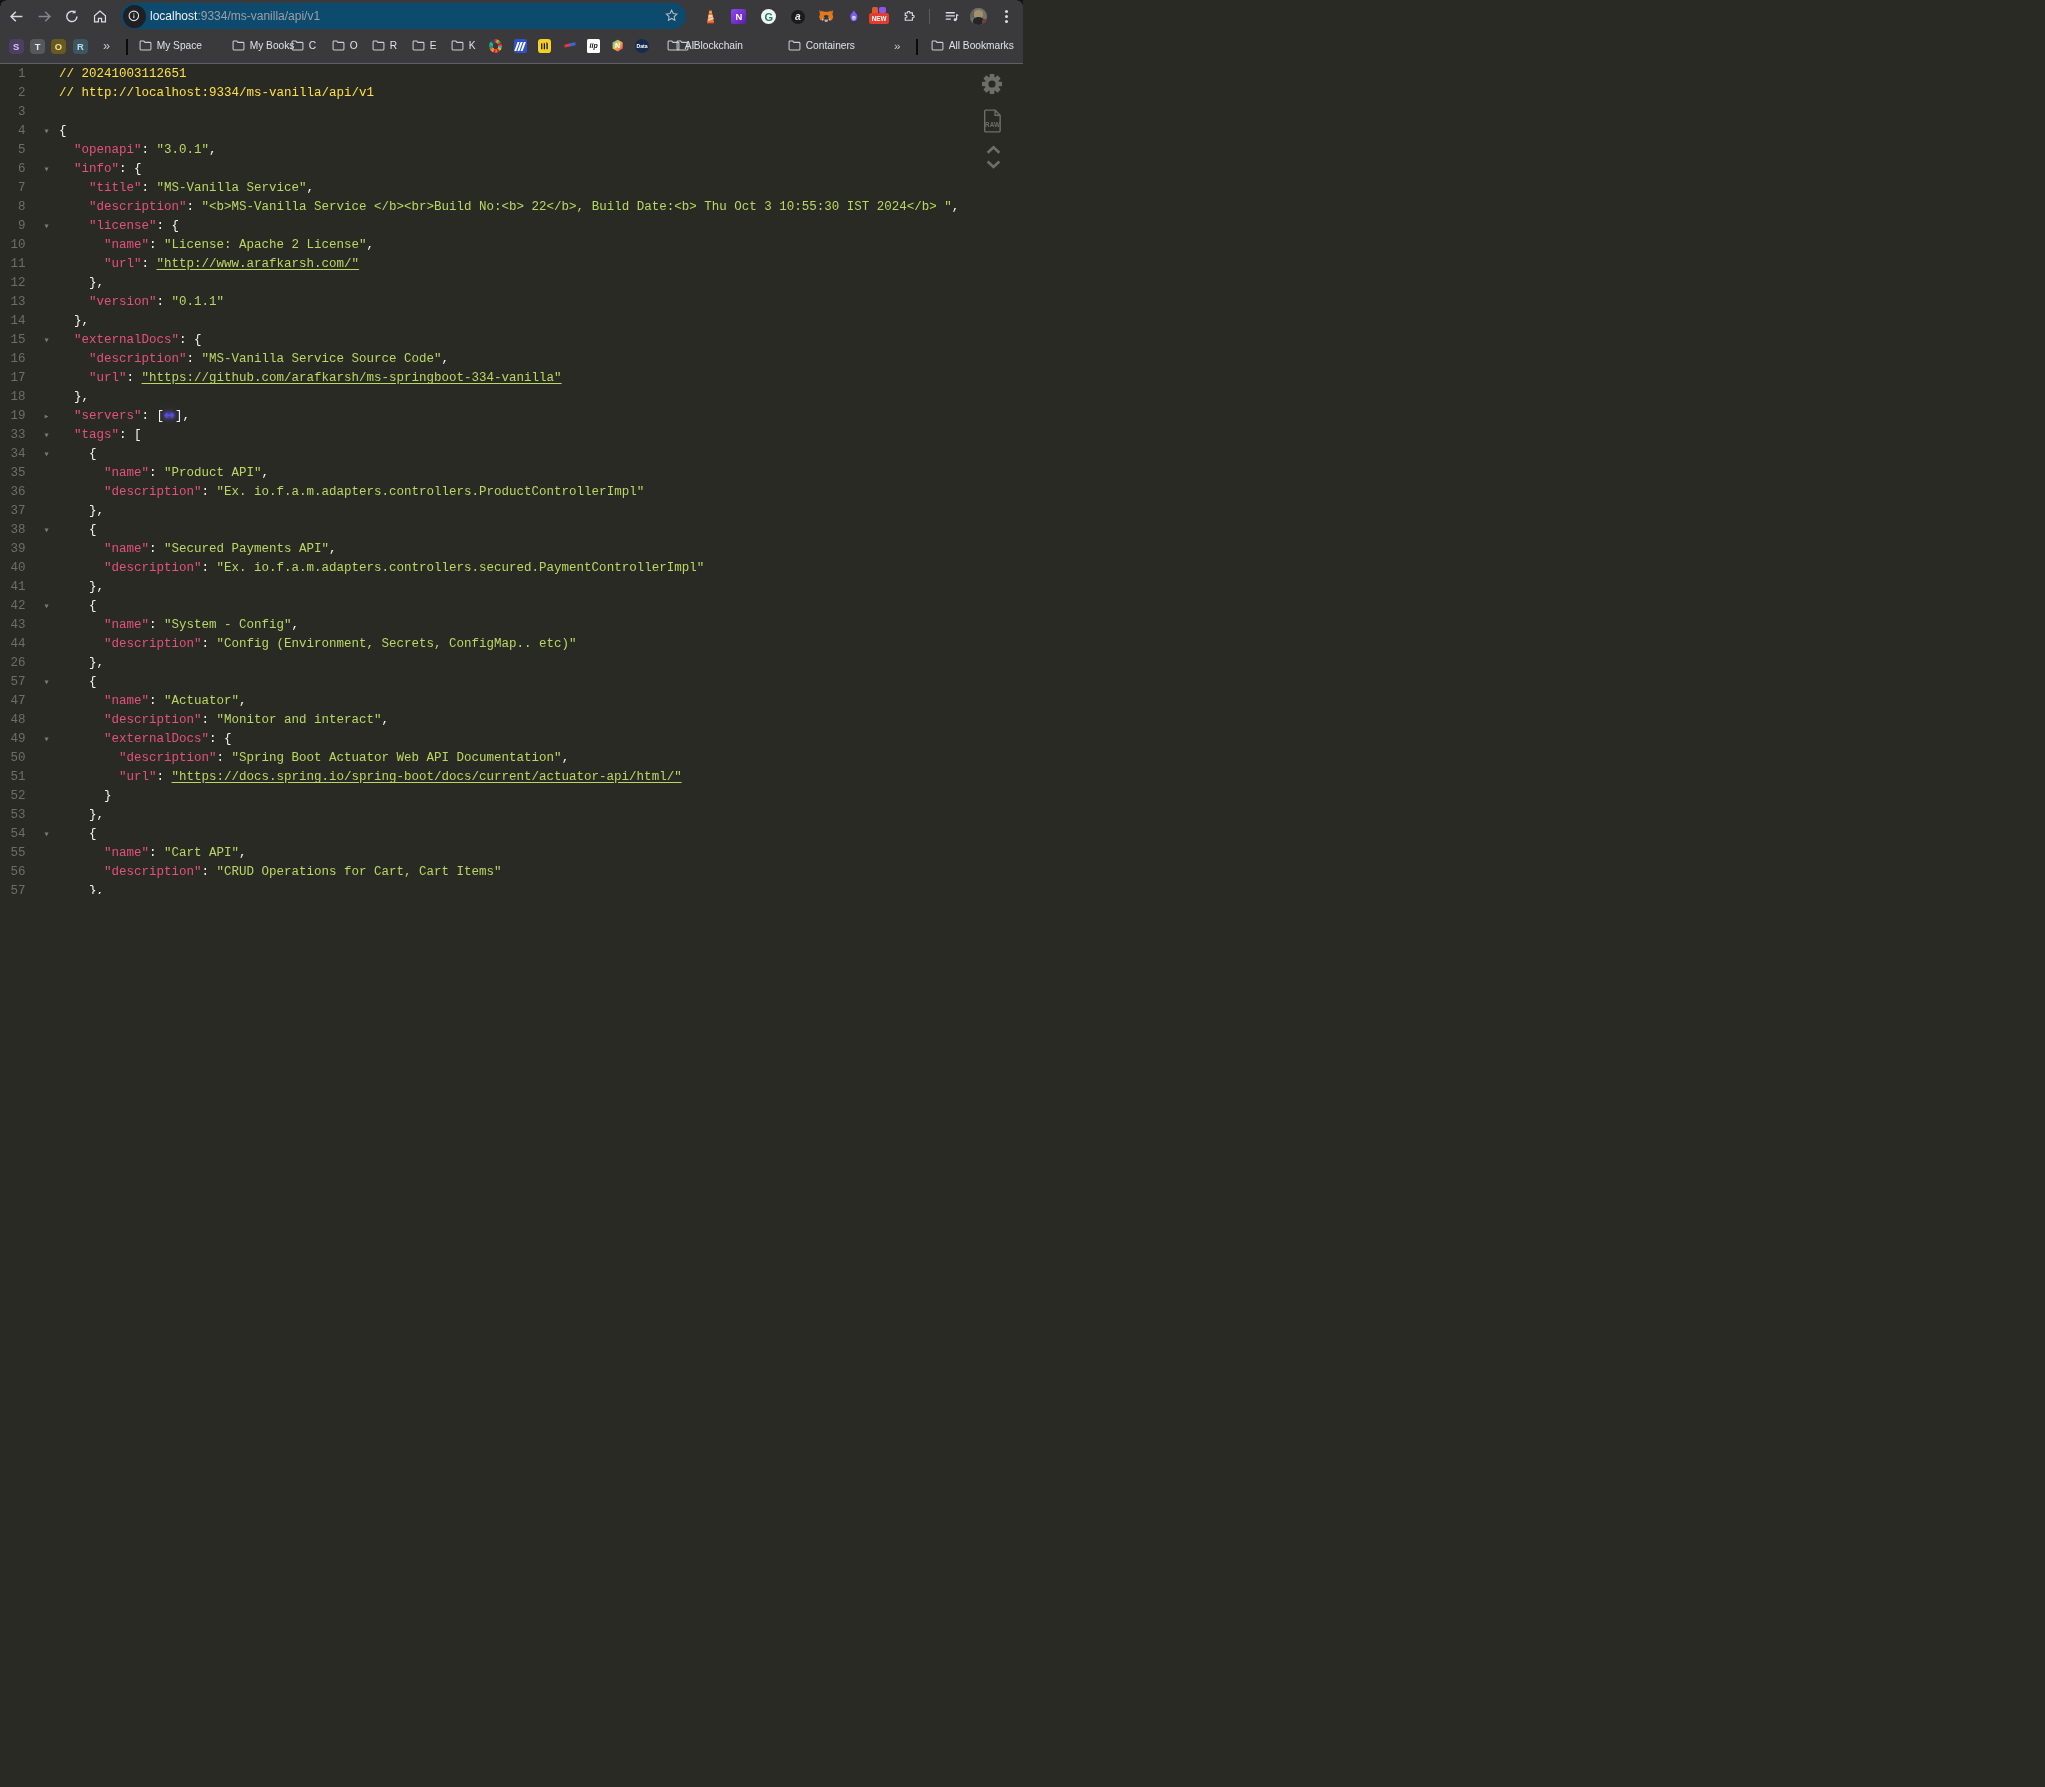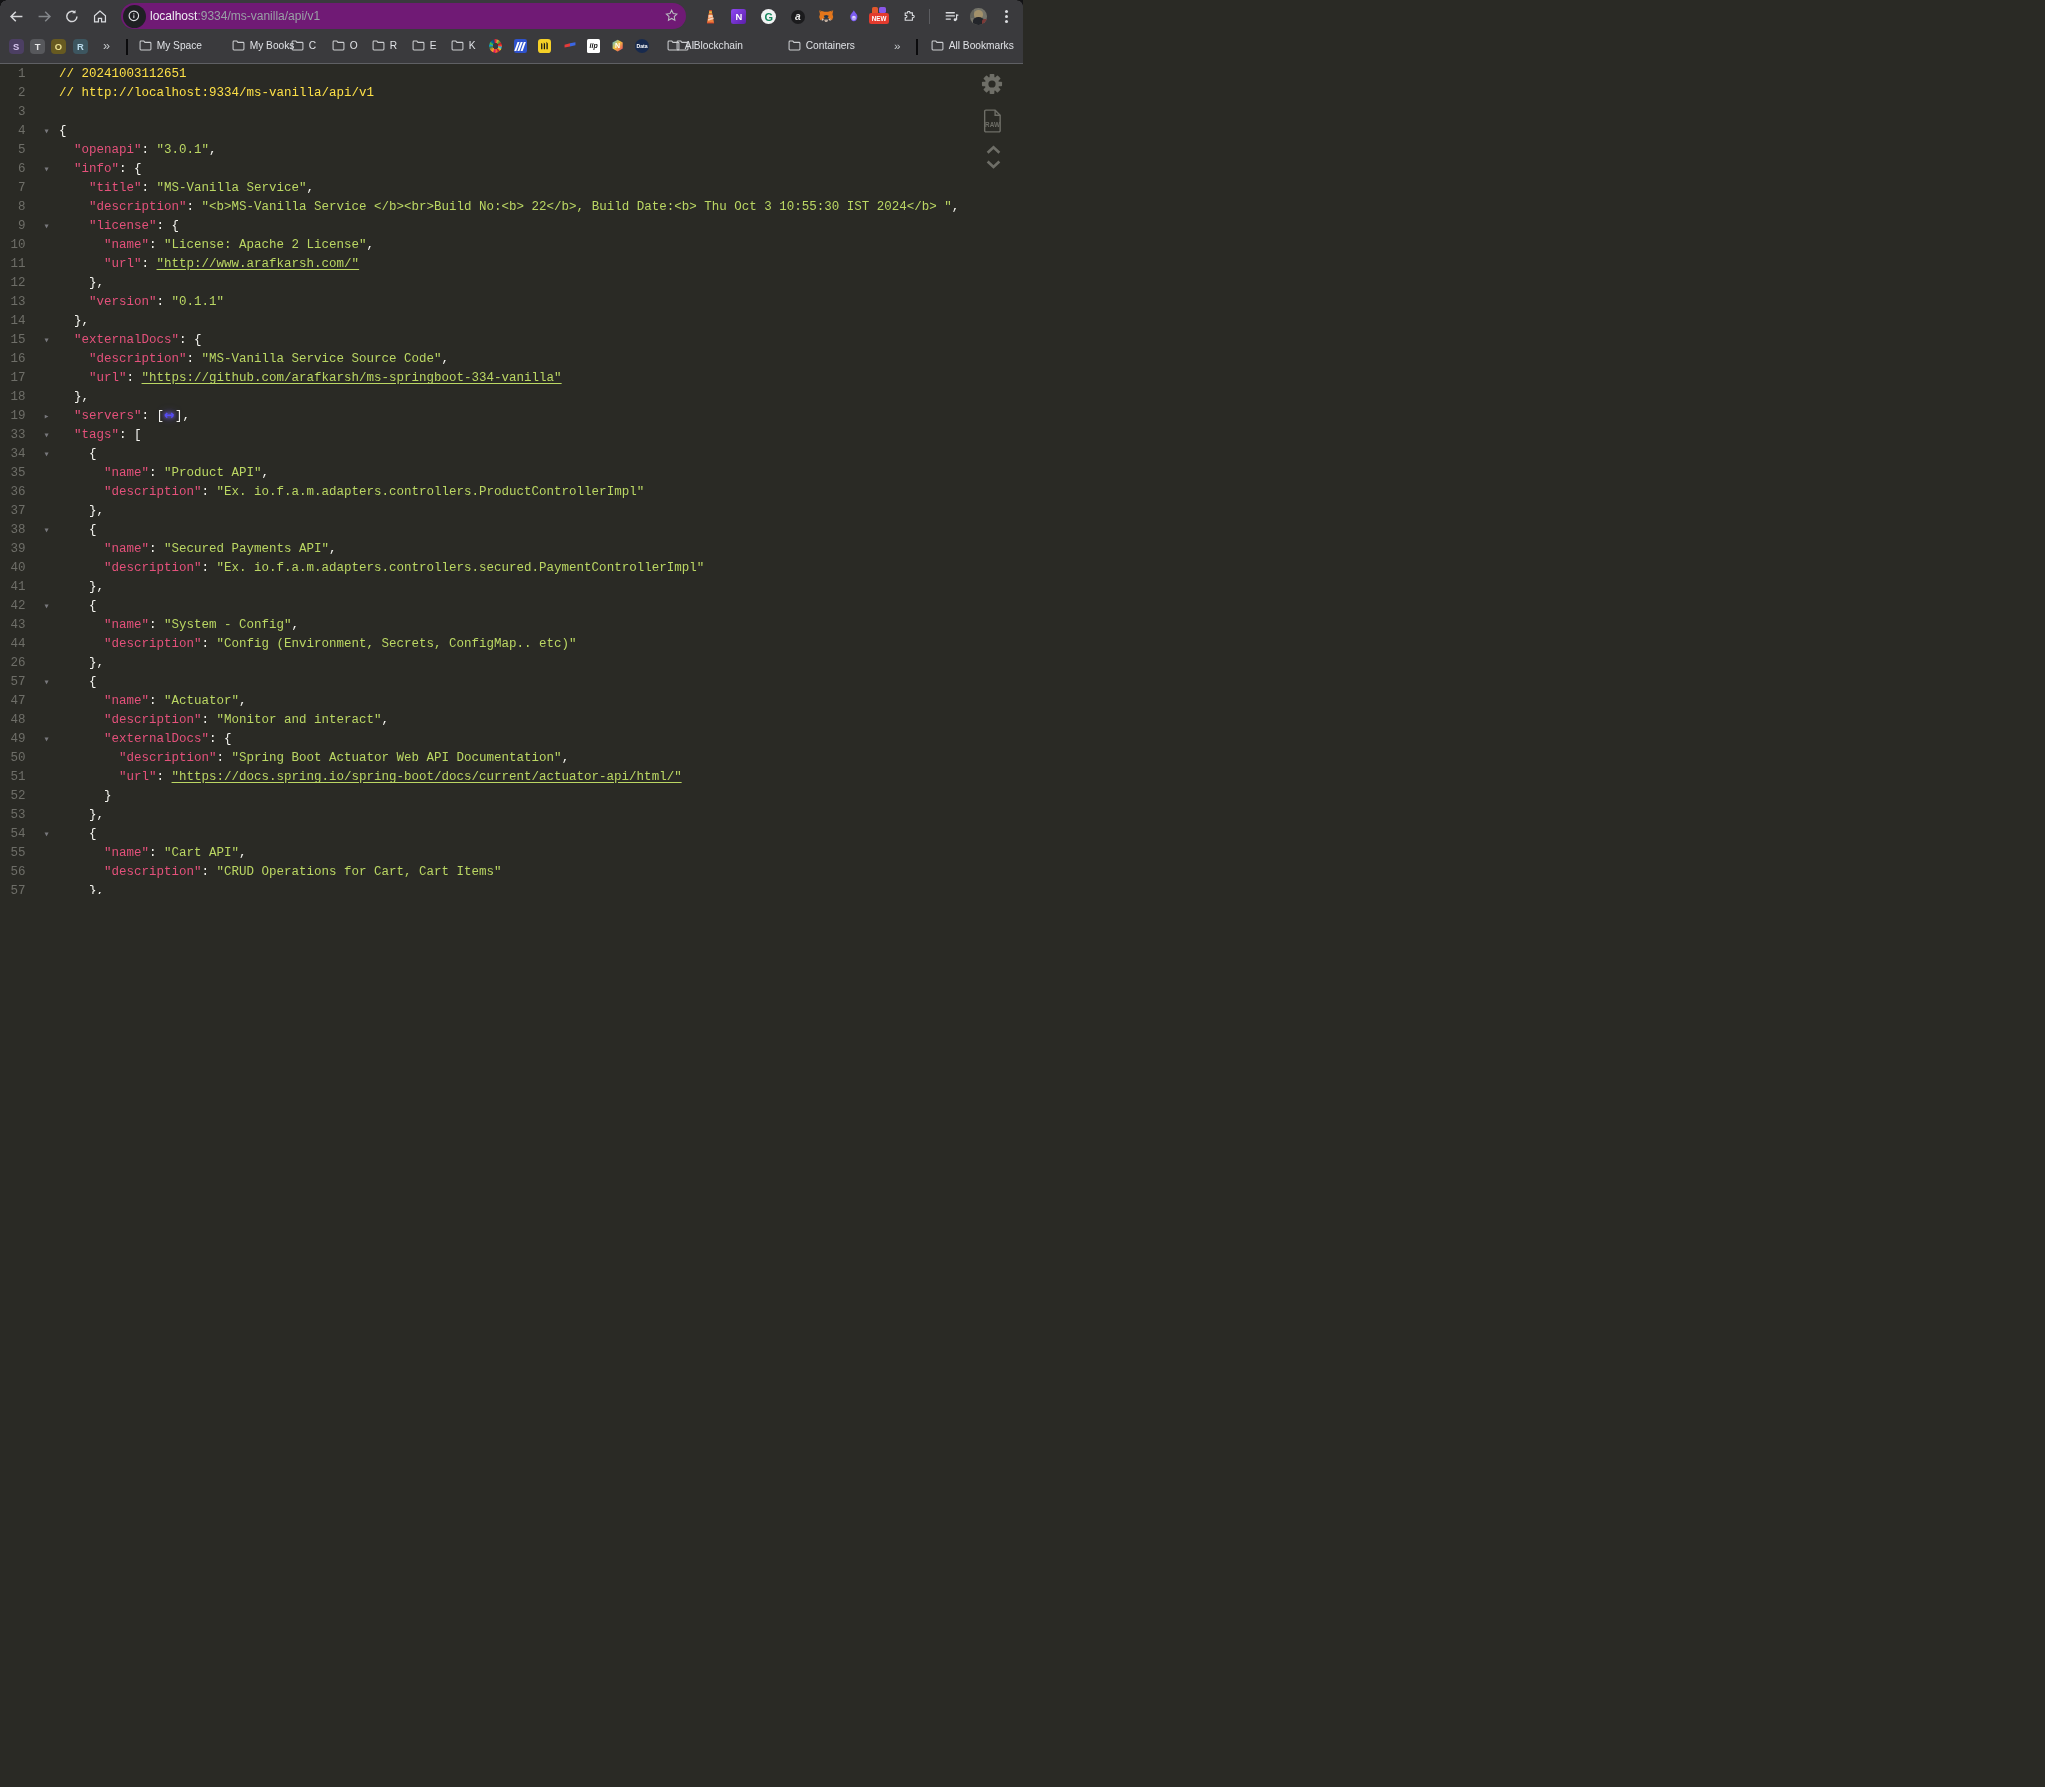--- a/index.html
+++ b/index.html
@@ -2,21 +2,21 @@
 <html style="font-size:12.5px"><head>
 <meta charset="utf-8">
 <style>
   * { margin:0; padding:0; box-sizing:border-box; }
   html,body { width:1023px; height:894px; overflow:hidden; background:#2a2a25; }
   body { font-family:"Liberation Sans", sans-serif; }
 
   
   .toolbar { position:relative; width:100%; height:33px; background:#3a3a3d; transform:translateZ(0); }
   .navic { position:absolute; top:0; height:33px; display:flex; align-items:center; justify-content:center; }
-  .omni { position:absolute; left:121px; top:3.1px; width:565px; height:26px; border-radius:13.3px; background:#701a75; }
+  .omni { position:absolute; left:121px; top:3.1px; width:565px; height:26px; border-radius:13.3px; background:#0c4a6e; }
   .omni .disc { position:absolute; left:1.6px; top:1.6px; width:23px; height:23px; border-radius:50%; background:#1f2023; }
   .omni .info { position:absolute; left:7px; top:7px; width:11.7px; height:11.7px; }
   .omni .url { position:absolute; left:29px; top:0; height:26px; line-height:26px; font-size:12px; color:#9aa0a6; white-space:nowrap; }
   .omni .url b { color:#eef0f2; font-weight:400; }
   .star { position:absolute; right:7.8px; top:6.3px; }
 
   .bookbar { position:relative; width:100%; height:30.5px; background:#3a3a3d; border-bottom:0.8px solid #5f6064; transform:translateZ(0); }
   .chip { position:absolute; top:6.3px; width:15px; height:15px; border-radius:3.9px; font-size:9.4px; font-weight:700; text-align:center; line-height:15px; }
   .bkitem { position:absolute; top:-2.3px; height:30.5px; display:flex; align-items:center; gap:4.7px; color:#dfe1e5; font-size:10.2px; white-space:nowrap; }
   .sep { position:absolute; top:6.3px; width:2px; height:15.7px; background:#0b0b0d; }

